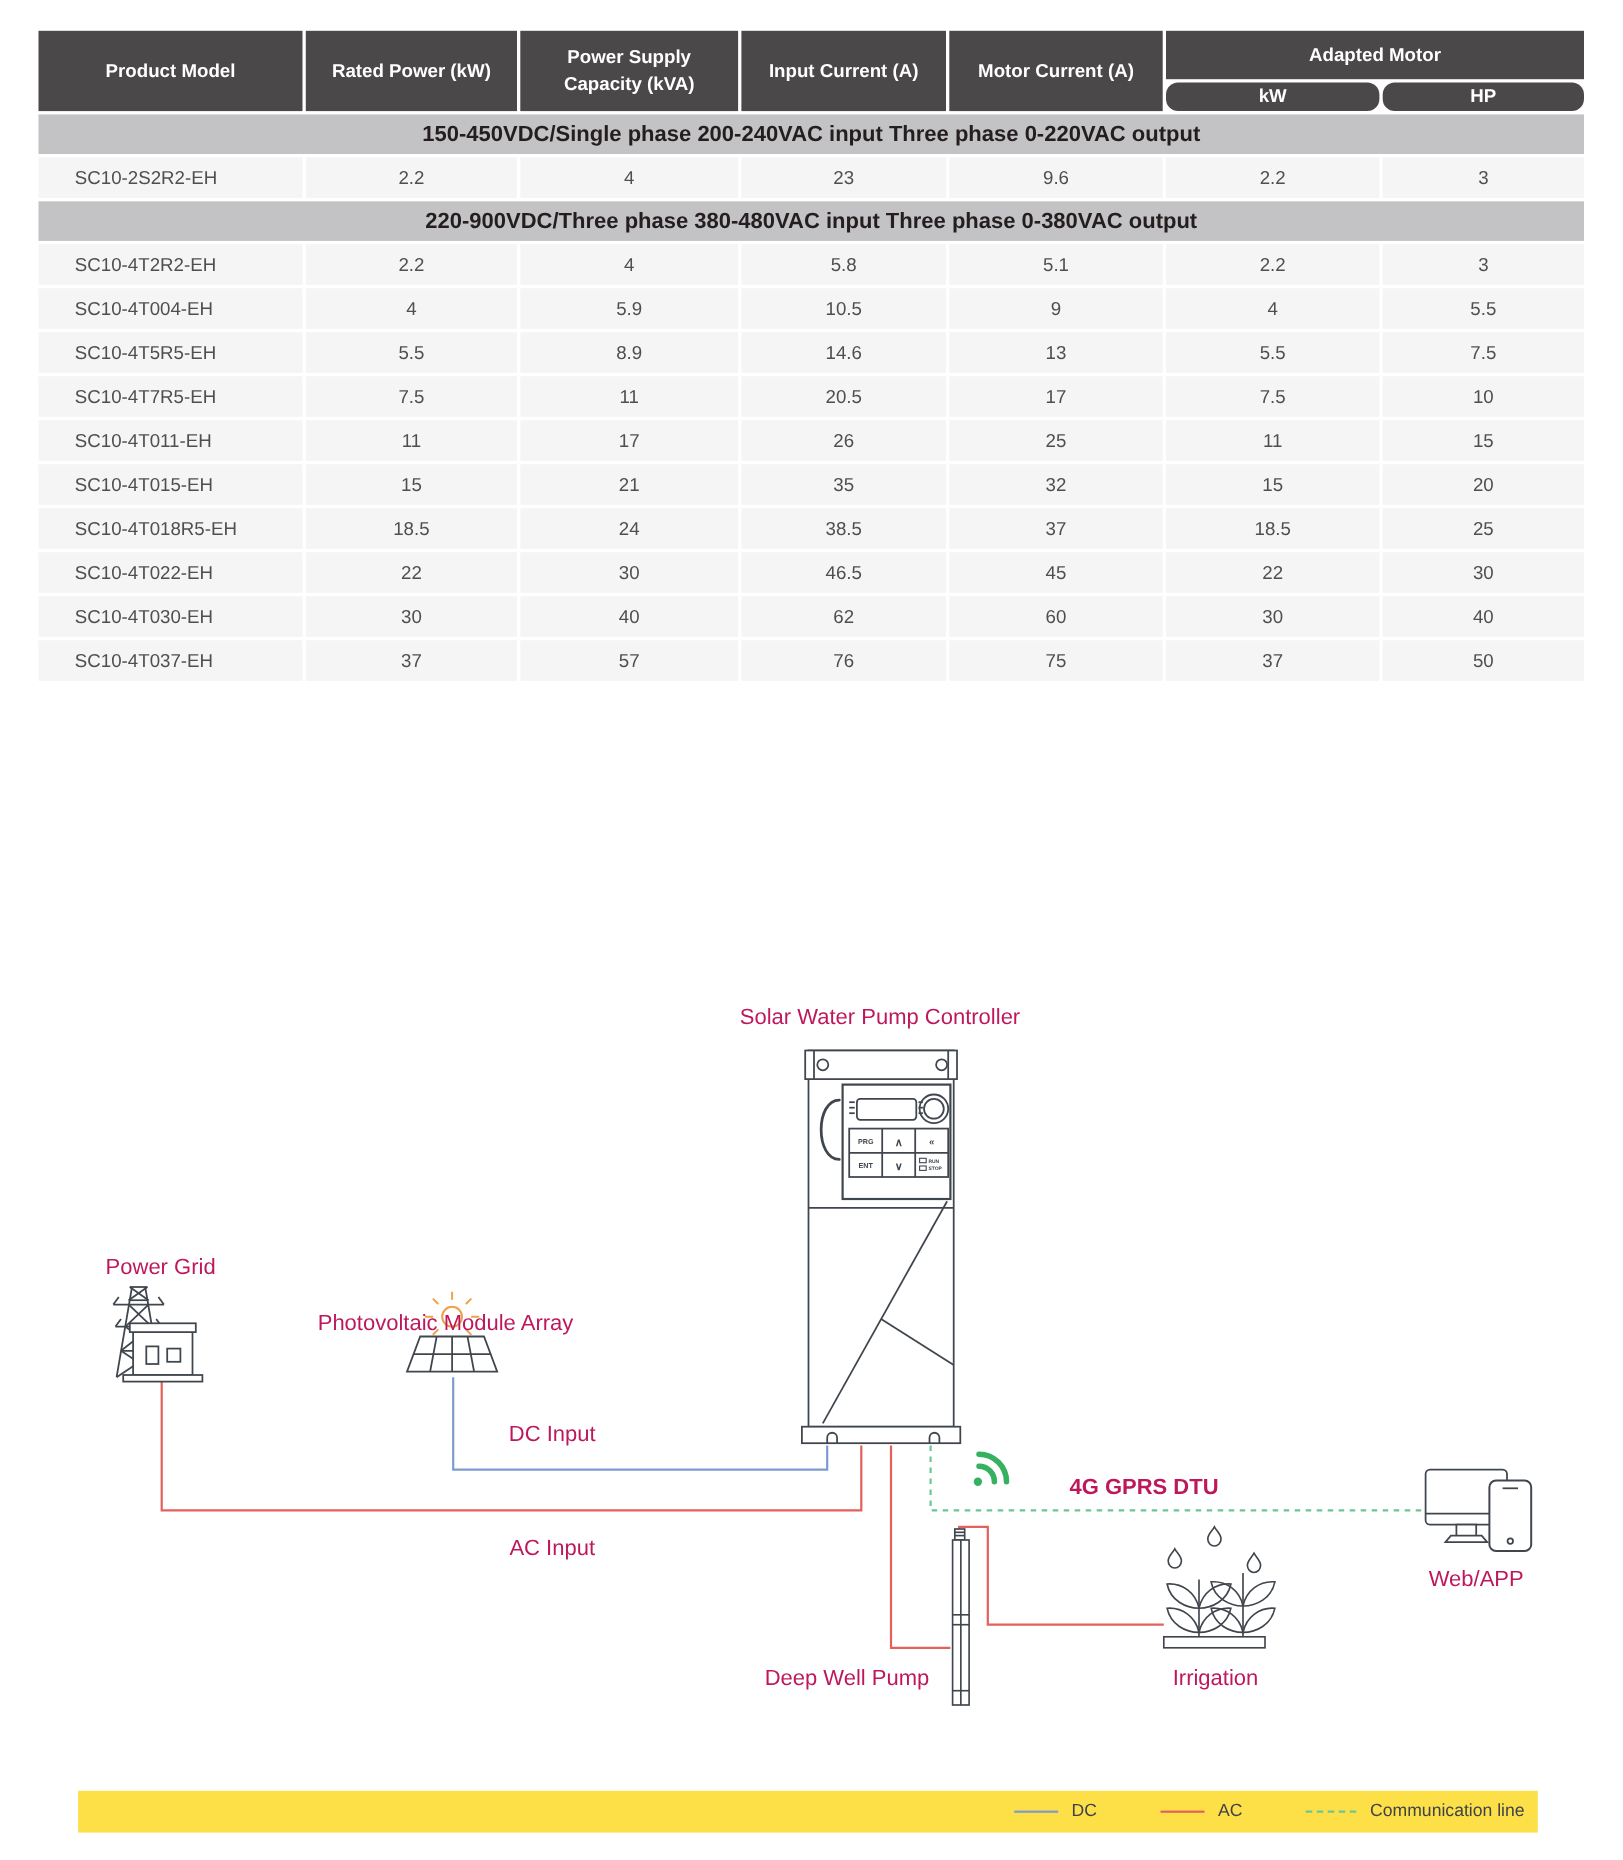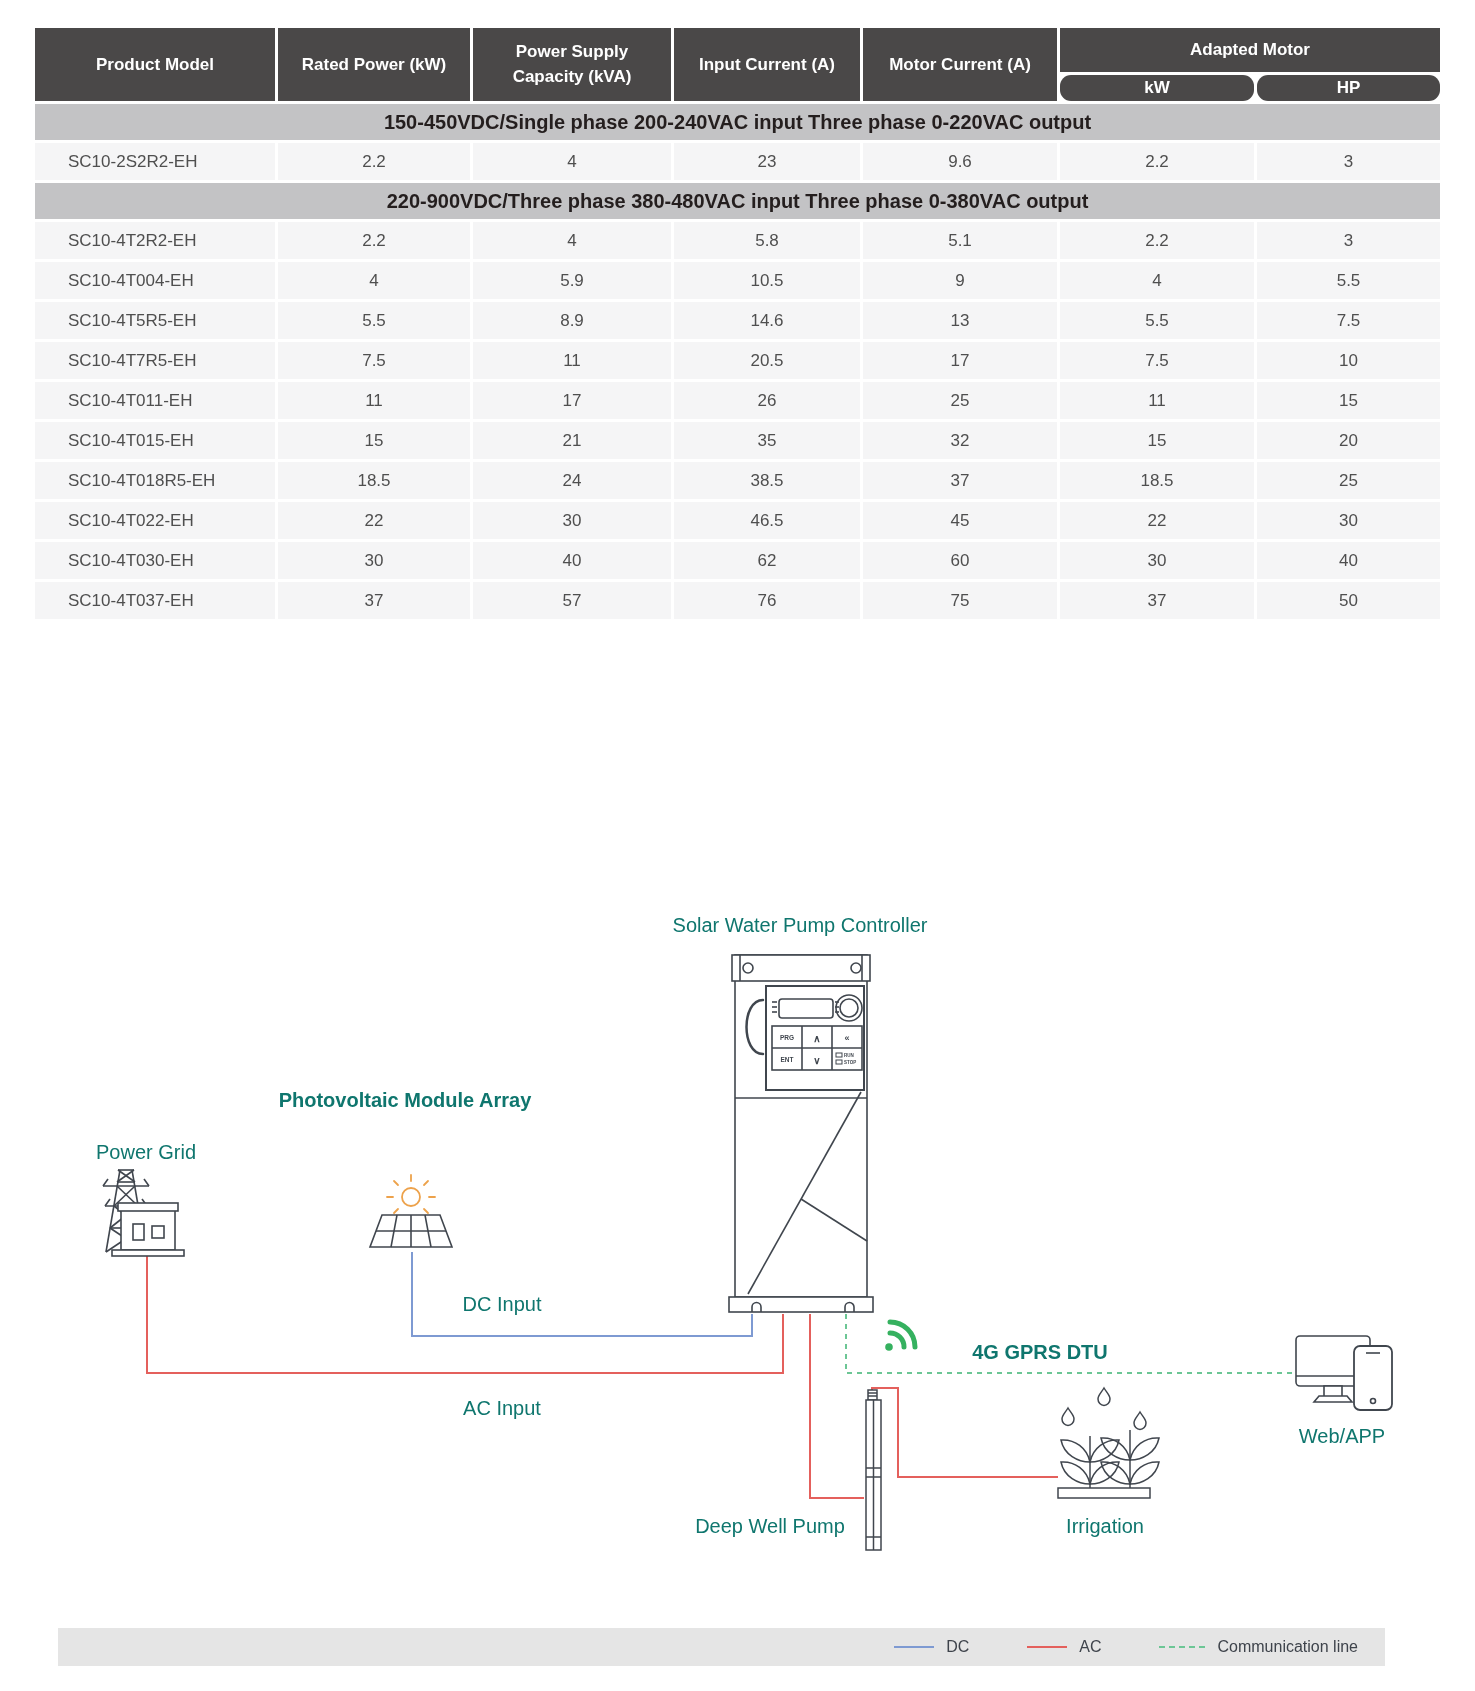--- a/index.html
+++ b/index.html
@@ -22,30 +22,30 @@
   table.spec td{
     background:#f5f5f6;color:#4f4f4f;font-size:17px;text-align:center;
     height:37px;vertical-align:middle;padding:0 4px;
   }
   table.spec td.model{text-align:left;padding-left:33px;}
   table.spec td.band{
     background:#c3c3c5;color:#241e1e;font-weight:bold;font-size:20px;height:36px;
   }
   
   .dlabel{
-    position:absolute;font-size:20px;color:#0f766e;text-align:center;line-height:1.2;
+    position:absolute;font-size:20px;color:#be185d;text-align:center;line-height:1.2;
   }
   .dlabel.left{text-align:center;}
   svg.diagram{position:absolute;left:0;top:0;width:1475px;height:1691px;}
   .kp{font-family:"Liberation Sans",sans-serif;fill:#40464e;stroke:none;font-weight:bold;}
   
   .legend-strip{
-    position:absolute;left:58px;top:1628px;width:1327px;height:38px;background:#e5e5e5;
+    position:absolute;left:71px;top:1628px;width:1327px;height:38px;background:#fde047;
     display:flex;align-items:center;justify-content:flex-end;gap:58px;
-    padding-right:27px;box-sizing:border-box;
+    padding-right:12px;box-sizing:border-box;
   }
   .legend-item{display:flex;align-items:center;gap:12px;font-size:16px;color:#3e434b;}
   .sw{display:inline-block;width:40px;height:0;}
   .sw.dc{border-top:2px solid #7e9ad2;}
   .sw.ac{border-top:2px solid #e4605c;}
   .sw.comm{width:46px;border-top:2px dashed #6cc695;}
 </style>
 </head>
 <body>
 
@@ -331,21 +331,21 @@
     <g>
       <rect x="1354" y="1346" width="38" height="64" rx="6" stroke-width="1.8"></rect>
       <path d="M1366,1353 H1380" fill="none"></path>
       <circle cx="1373" cy="1401" r="2.5" fill="none"></circle>
     </g>
   </g>
 </svg>
 
 <div class="dlabel" style="left:650px;top:913px;width:300px;">Solar Water Pump Controller</div>
 <div class="dlabel" style="left:56px;top:1140px;width:180px;">Power Grid</div>
-<div class="dlabel" style="left:255px;top:1088px;width:300px;font-weight:bold;">Photovoltaic Module Array</div>
+<div class="dlabel" style="left:255px;top:1191px;width:300px;">Photovoltaic Module Array</div>
 <div class="dlabel left" style="left:432px;top:1292px;width:140px;">DC Input</div>
 <div class="dlabel left" style="left:432px;top:1396px;width:140px;">AC Input</div>
 <div class="dlabel left" style="left:930px;top:1340px;width:220px;font-weight:bold;">4G GPRS DTU</div>
 <div class="dlabel" style="left:1262px;top:1424px;width:160px;">Web/APP</div>
 <div class="dlabel" style="left:655px;top:1514px;width:230px;">Deep Well Pump</div>
 <div class="dlabel" style="left:1020px;top:1514px;width:170px;">Irrigation</div>
 
 <div class="legend-strip">
   <div class="legend-item">
     <span class="sw dc"></span>

